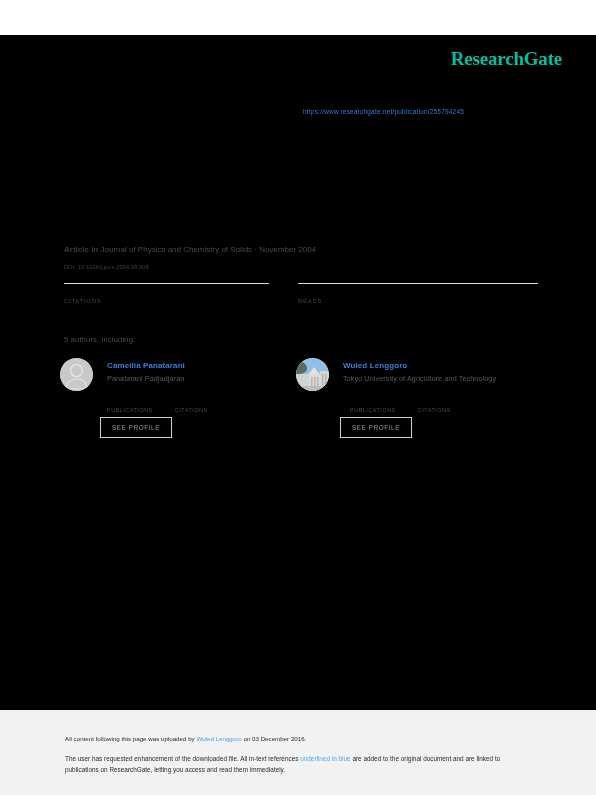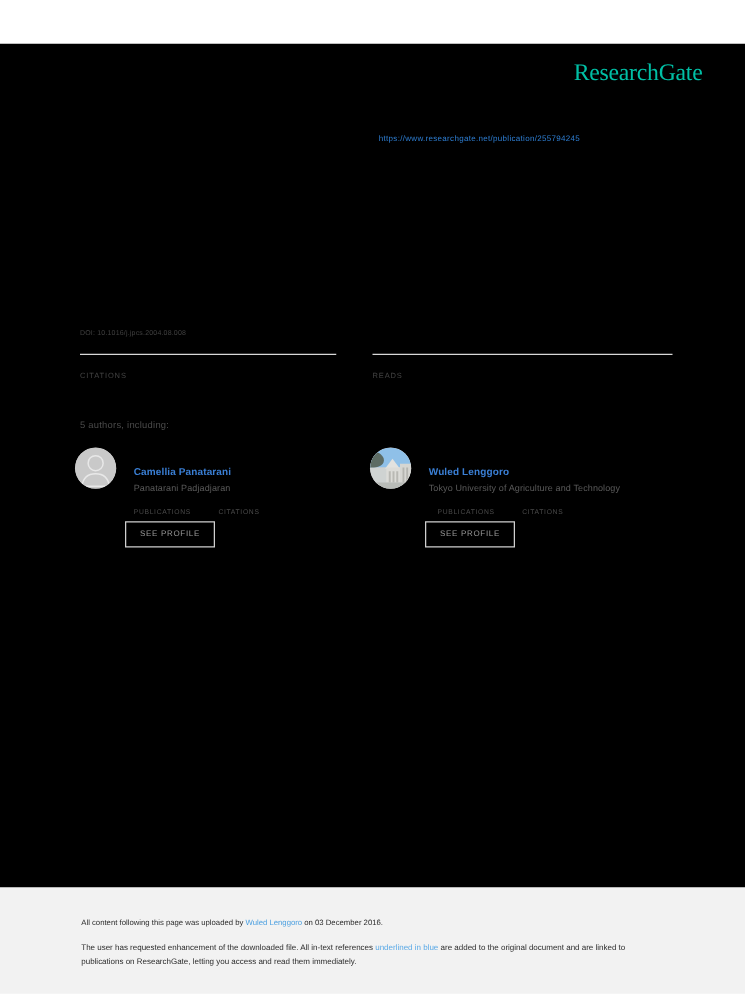--- a/index.html
+++ b/index.html
@@ -17,21 +17,21 @@
 
   
   .band-top    { position:absolute; left:0; top:0;   width:596px; height:35px;  background:#ffffff; }
   .band-dark   { position:absolute; left:0; top:35px; width:596px; height:675px; background:#000000; }
   .band-footer { position:absolute; left:0; top:710px; width:596px; height:85px; background:#f2f2f2; }
 
   
   .rg-logo {
     position:absolute; right:34px; top:48px;
     font-family:"Liberation Serif", serif;
-    font-size:19px; font-weight:400; letter-spacing:-0.2px;
+    font-size:19px; font-weight:700; letter-spacing:-0.2px;
     color:#00bfa5; white-space:nowrap;
   }
 
   
   .rg-url {
     position:absolute; left:303px; top:108px;
     font-size:6.4px; color:#2e7fd4; letter-spacing:0.25px;
     white-space:nowrap; text-decoration:none;
   }
 
@@ -66,21 +66,21 @@
   .author.a1 { left:60px; }
   .author.a2 { left:296px; }
 
   .avatar {
     position:absolute; left:0; top:0;
     width:33px; height:33px; border-radius:50%;
     overflow:hidden; background:#c9c9c9;
   }
   .avatar svg { display:block; width:33px; height:33px; }
 
-  .a-body { position:absolute; left:47px; top:3px; width:215px;margin-top:12px; }
+  .a-body { position:absolute; left:47px; top:3px; width:215px; }
   .a-name {
     font-size:8px; font-weight:700; color:#3a7fd5;
     letter-spacing:0.1px; white-space:nowrap;
   }
   .a-aff {
     font-size:7.2px; color:#5a5a5a; margin-top:4px;
     letter-spacing:0.1px; white-space:nowrap;
   }
 
   .a-stats { position:absolute; top:396px; display:flex; }
@@ -118,20 +118,25 @@
 <div id="page">
 
   <div class="band-top"></div>
   <div class="band-dark"></div>
   <div class="band-footer"></div>
 
   <div class="rg-logo">ResearchGate</div>
 
   <a class="rg-url" href="#">https://www.researchgate.net/publication/255794245</a>
 
+  <div class="meta">
+    <span class="lbl">Article</span>
+    <span class="it">in</span>
+    <span class="jrnl">Journal of Physics and Chemistry of Solids · November 2004</span>
+  </div>
   <div class="doi">DOI: 10.1016/j.jpcs.2004.08.008</div>
 
   <div class="stat-col left">
     <div class="stat-rule"></div>
     <div class="stat-num"></div>
     <div class="stat-lbl">CITATIONS</div>
   </div>
   <div class="stat-col right">
     <div class="stat-rule"></div>
     <div class="stat-num"></div>

